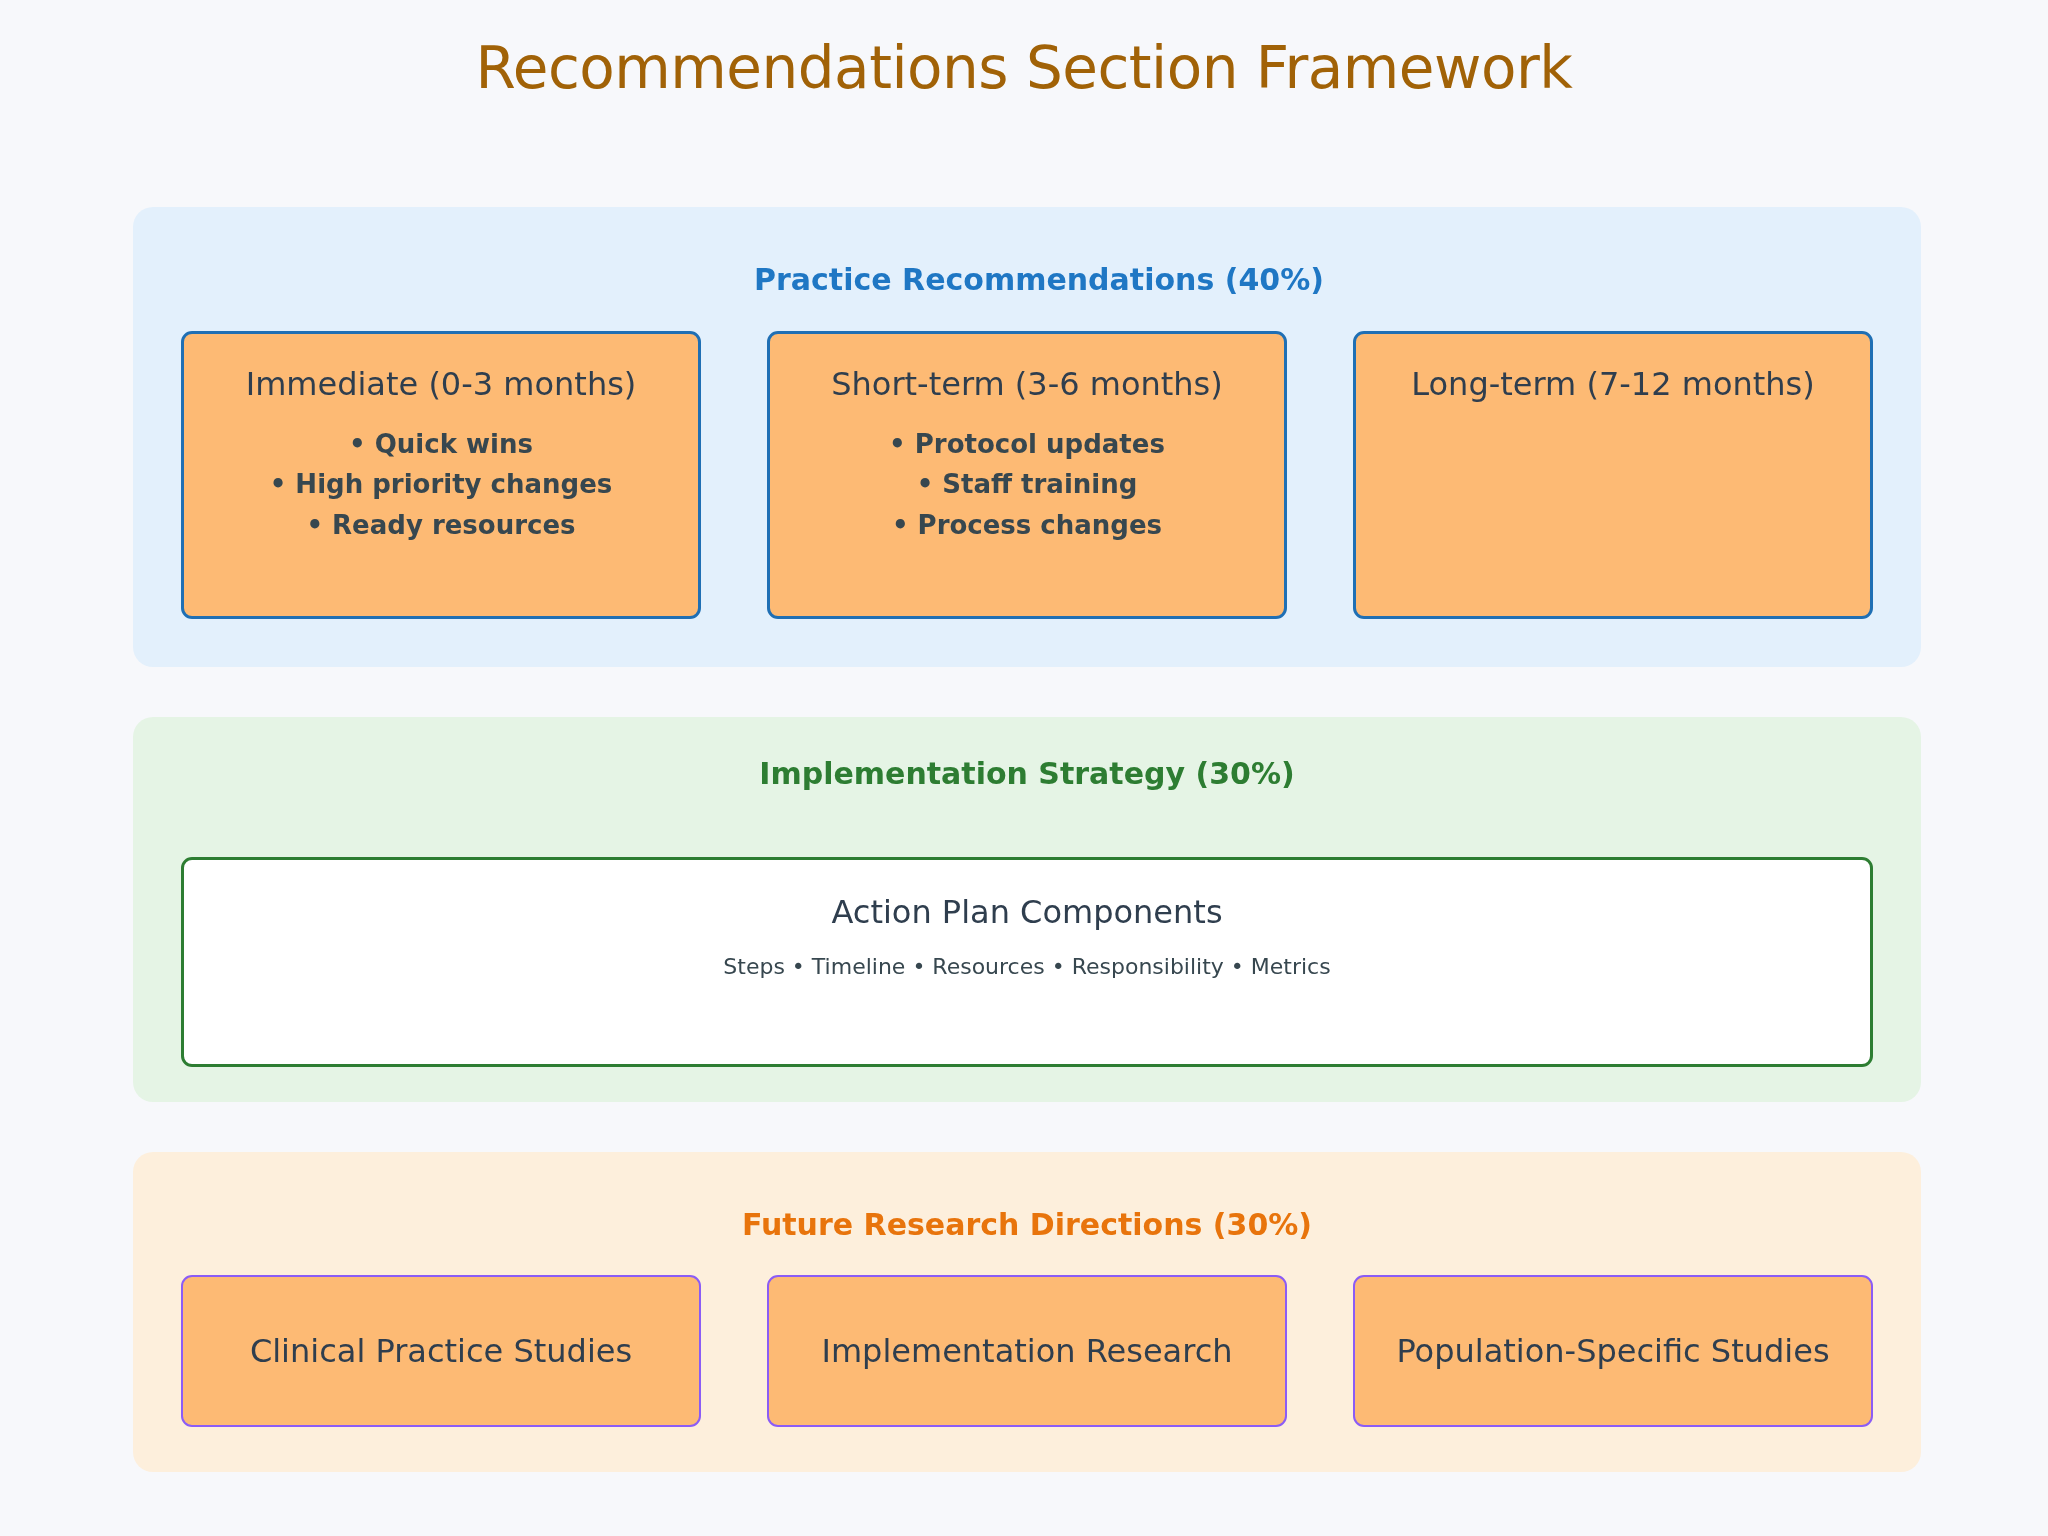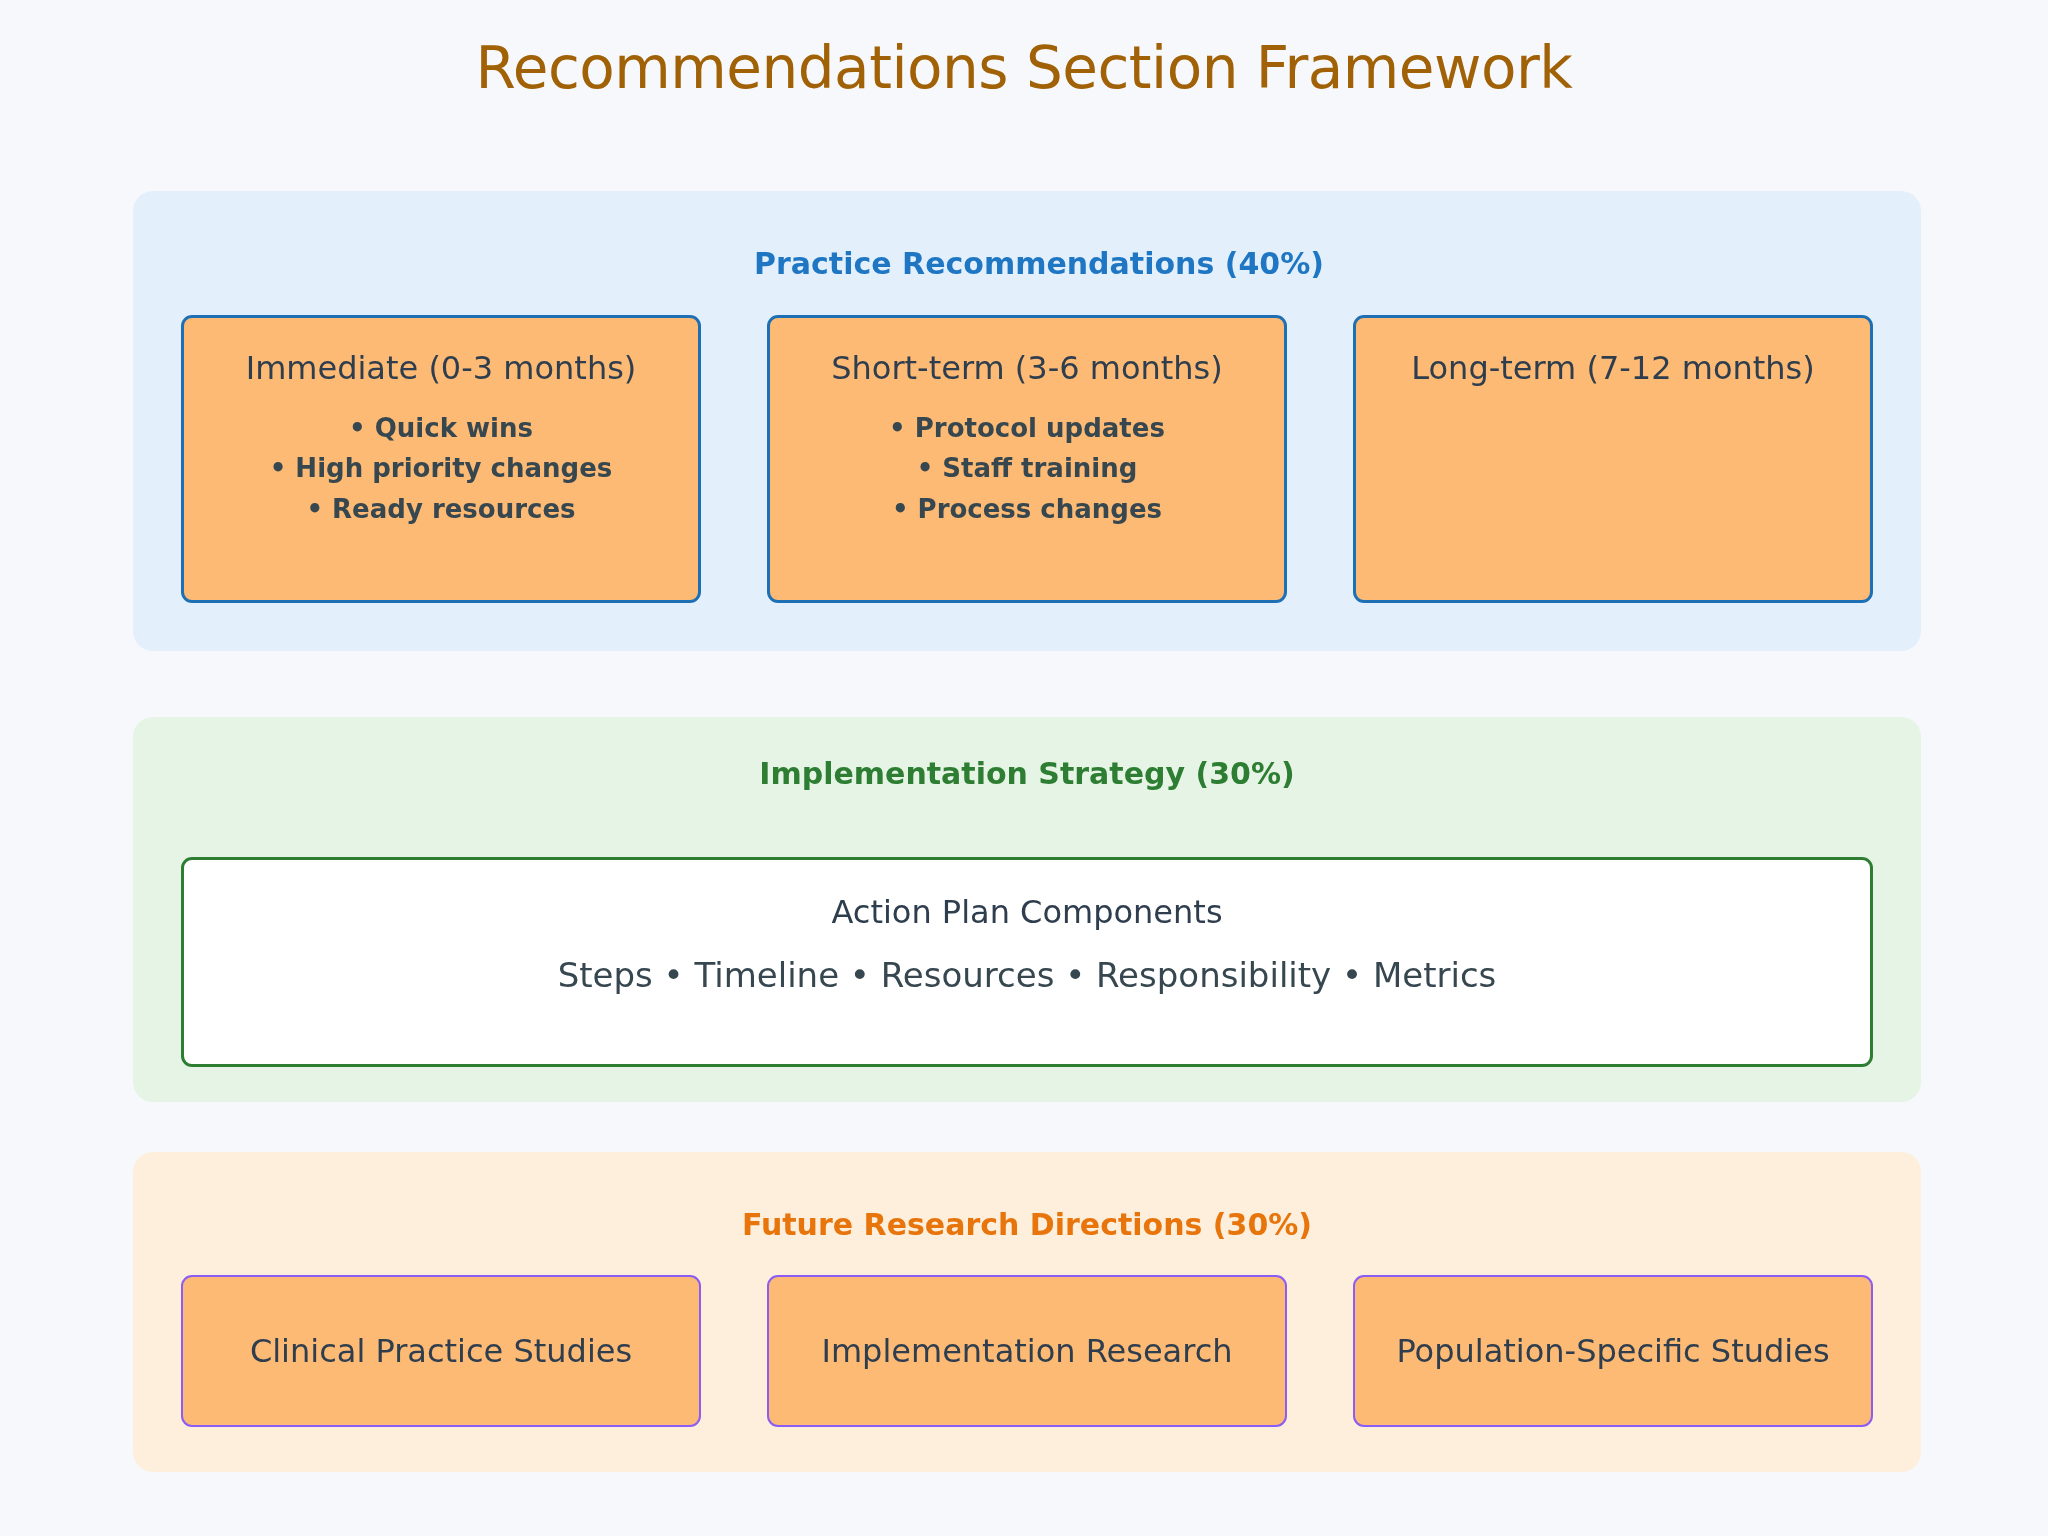--- a/index.html
+++ b/index.html
@@ -37,21 +37,21 @@
 
   
   .panel {
     position: absolute;
     left: 133px;
     width: 1788px;
     border-radius: 20px;
     box-sizing: border-box;
   }
   .panel-practice {
-    top: 191px;
+    top: 207px;
     height: 460px;
     background: #e3f0fc;
     padding-left: 24px;
   }
   .panel-strategy {
     top: 717px;
     height: 385px;
     background: #e5f4e5;
   }
   .panel-research {
@@ -139,21 +139,21 @@
     padding-top: 32px;
     margin-top: 16px;
   }
   .action-title {
     font-size: 32px;
     color: #2f3e4e;
     line-height: 1.25;
     margin-bottom: 20px;
   }
   .action-sub {
-    font-size: 34px;
+    font-size: 22px;
     color: #37474f;
     line-height: 1.4;
   }
 </style>
 </head>
 <body>
 
 <div class="page">
 
   <div class="page-title">Recommendations Section Framework</div>

